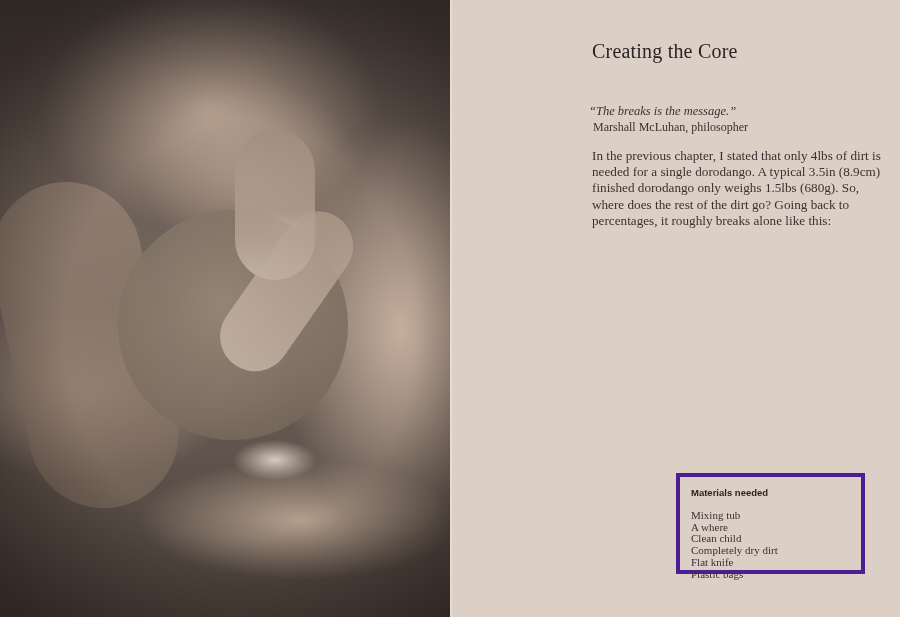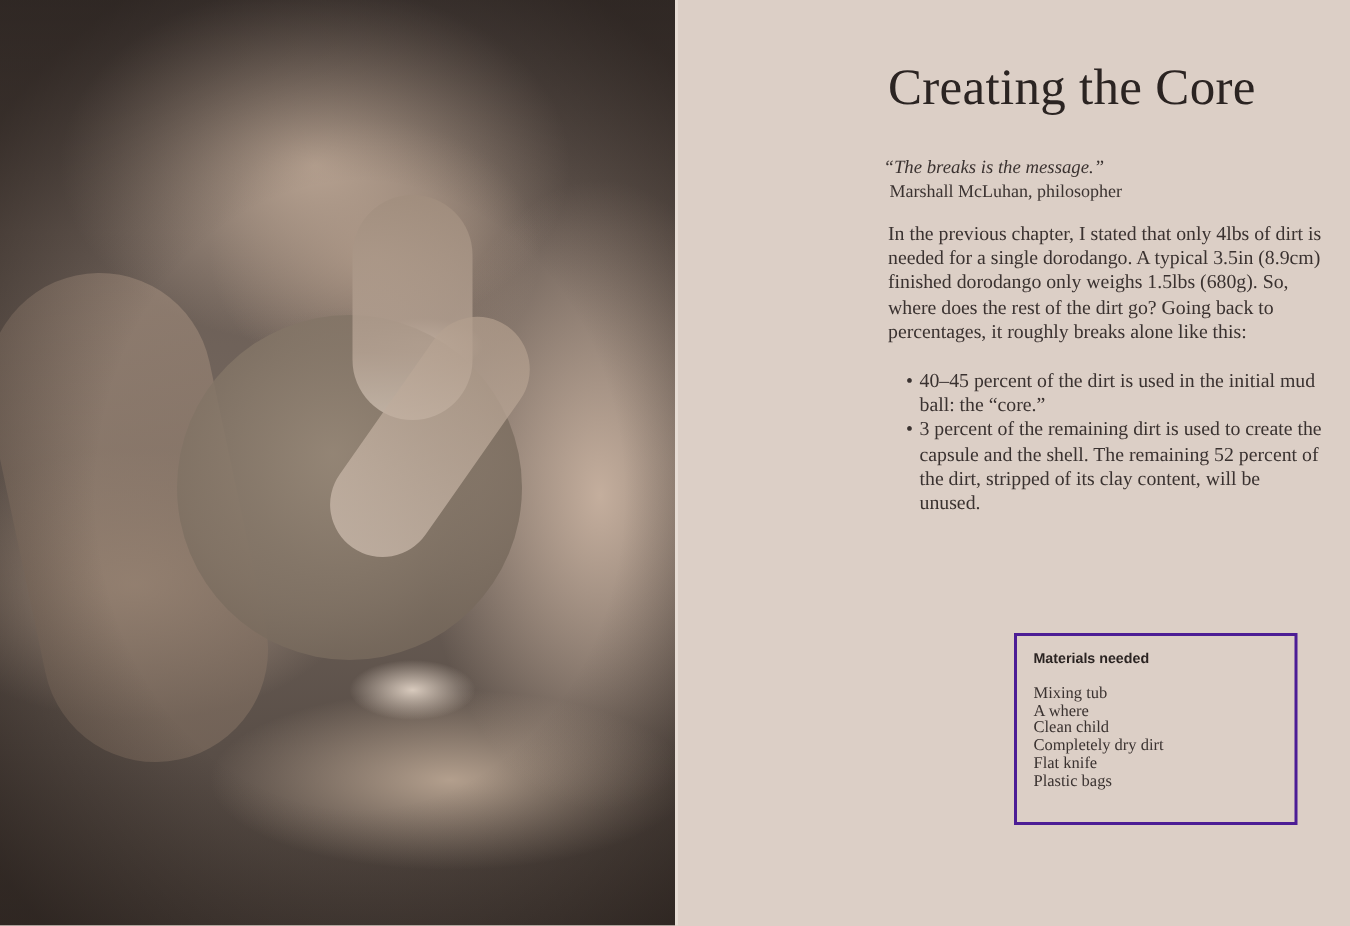--- a/index.html
+++ b/index.html
@@ -47,21 +47,21 @@
       background: linear-gradient(180deg, #9c8879, #8a7768 60%, #7b6a5d);
       opacity: 0.7; transform: rotate(-12deg);
     }
     .gutter {
       position: absolute; left: 450px; top: 0; width: 2px; height: 617px;
       background: #e6dcd4;
     }
 
     .title {
       position: absolute; left: 592px; top: 40px;
-      font-size: 34px; font-weight: normal; margin: 0;
+      font-size: 20px; font-weight: normal; margin: 0;
       color: #2b2422; letter-spacing: 0.2px; white-space: nowrap;
     }
     .epigraph { position: absolute; left: 589px; top: 104px; }
     .epigraph .quote {
       font-style: italic; font-size: 12.5px; color: #3a3230; margin: 0; line-height: 15px;
     }
     .epigraph .attrib {
       font-size: 12px; color: #3a3230; margin: 2px 0 0 4px; line-height: 13px;
     }
     .body-text {
@@ -70,22 +70,22 @@
     }
     .body-text p { margin: 0 0 17px 0; }
     .body-text ul {
       list-style: none; margin: 0; padding: 0 0 0 12px;
     }
     .body-text li { position: relative; padding-left: 9px; }
     .body-text li::before {
       content: "\2022"; position: absolute; left: 0; top: 0;
     }
     .materials {
-      position: absolute; left: 676px; top: 422px; width: 189px; height: 128px;
-      border: 2px solid #4c1d95; box-sizing: border-box;
+      position: absolute; left: 676px; top: 473px; width: 189px; height: 101px;
+      border: 4px solid #4c1d95; box-sizing: border-box;
       padding: 10px 10px 0 11px;
     }
     .materials .heading {
       font-family: "Liberation Sans", "DejaVu Sans", sans-serif;
       font-weight: bold; font-size: 9.5px; color: #2b2422; margin: 0 0 12px 0;
     }
     .materials ul { list-style: none; margin: 0; padding: 0; }
     .materials li { font-size: 11px; line-height: 11.7px; color: #3a3230; }
   </style>
 </head>
@@ -102,24 +102,20 @@
 
 <h1 class="title">Creating the Core</h1>
 
 <div class="epigraph">
   <p class="quote">“The breaks is the message.”</p>
   <p class="attrib">Marshall McLuhan, philosopher</p>
 </div>
 
 <div class="body-text">
   <p>In the previous chapter, I stated that only 4lbs of dirt is needed for a single dorodango. A typical 3.5in (8.9cm) finished dorodango only weighs 1.5lbs (680g). So, where does the rest of the dirt go? Going back to percentages, it roughly breaks alone like this:</p>
-  <ul>
-    <li>40–45 percent of the dirt is used in the initial mud ball: the “core.”</li>
-    <li>3 percent of the remaining dirt is used to create the capsule and the shell. The remaining 52 percent of the dirt, stripped of its clay content, will be unused.</li>
-  </ul>
 </div>
 
 <div class="materials">
   <p class="heading">Materials needed</p>
   <ul>
     <li>Mixing tub</li>
     <li>A where</li>
     <li>Clean child</li>
     <li>Completely dry dirt</li>
     <li>Flat knife</li>

